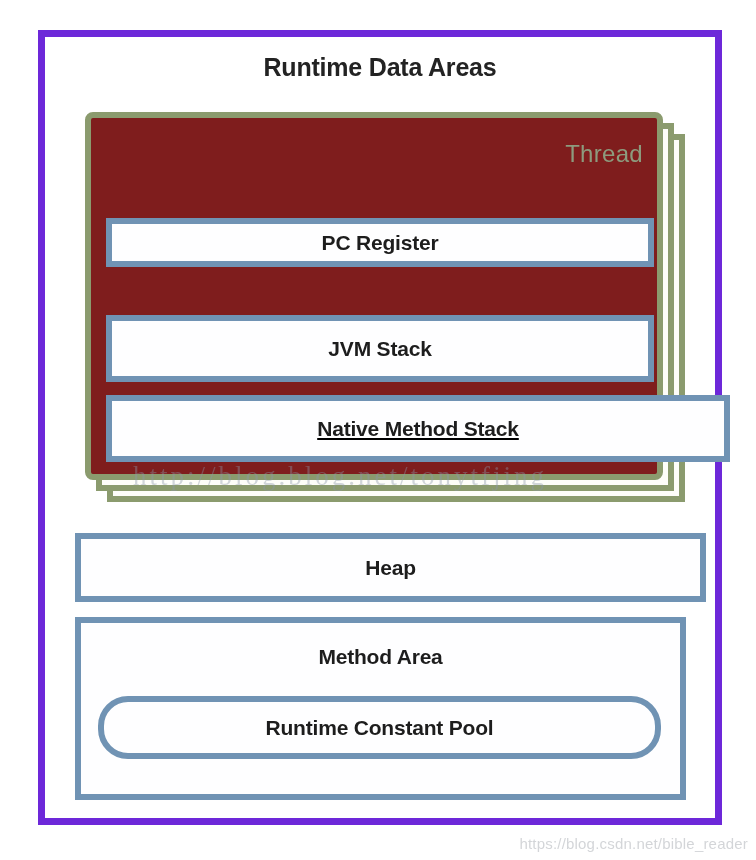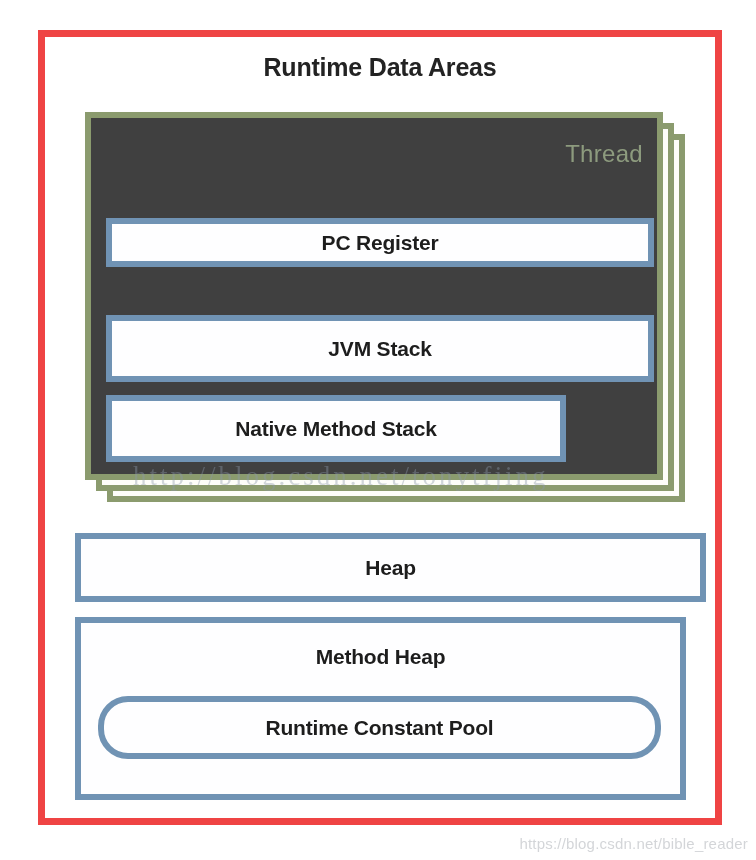--- a/index.html
+++ b/index.html
@@ -15,21 +15,21 @@
     overflow: hidden;
   }
 
   
   #diagram-frame {
     position: absolute;
     left: 38px;
     top: 30px;
     width: 684px;
     height: 795px;
-    border: 7px solid #ef4444;
+    border: 7px solid #6d28d9;
     background: #ffffff;
     box-sizing: border-box;
   }
 
   
   #page-title {
     position: absolute;
     left: 0;
     top: 16px;
     width: 100%;
@@ -64,21 +64,22 @@
     left: 11px;
     top: 11px;
     width: 578px;
     height: 368px;
   }
   #thread-card-front {
     left: 0px;
     top: 0px;
     width: 578px;
     height: 368px;
-    background: #404040;
+    background: #7f1d1d;
+    border-radius: 8px;
   }
   #thread-label {
     position: absolute;
     right: 14px;
     top: 22px;
     font-size: 24px;
     color: #8d9b7e;
     font-weight: normal;
     letter-spacing: 0.3px;
   }
@@ -96,21 +97,21 @@
   .blue-box-label {
     font-size: 21px;
     font-weight: bold;
     color: #1d1d1d;
     letter-spacing: -0.2px;
     text-align: center;
   }
 
   #box-pc-register   { left: 15px; top: 100px; width: 548px; height: 49px; }
   #box-jvm-stack     { left: 15px; top: 185px; width: 548px; height: 67px; margin-top: 12px; }
-  #box-native-method-stack { left: 15px; top: 277px; width: 460px; height: 67px; }
+  #box-native-method-stack { left: 15px; top: 277px; width: 624px; height: 67px; text-decoration: underline; }
 
   
   #box-heap {
     position: absolute;
     left: 30px;
     top: 496px;
     width: 631px;
     height: 69px;
   }
   #box-method-area {
@@ -191,24 +192,24 @@
       </div>
 
     </div>
   </div>
 
   <div class="blue-box" id="box-heap">
     <span class="blue-box-label">Heap</span>
   </div>
 
   <div class="blue-box" id="box-method-area">
-    <div class="blue-box-label" id="method-area-label">Method Heap</div>
+    <div class="blue-box-label" id="method-area-label">Method Area</div>
 
     <div class="blue-box" id="box-runtime-constant-pool">
       <span class="blue-box-label">Runtime Constant Pool</span>
     </div>
   </div>
 
-  <div id="watermark-center">http://blog.csdn.net/tonytfjing</div>
+  <div id="watermark-center">http://blog.blog.net/tonytfjing</div>
 
 </div>
 
 <div id="watermark-bottom">https://blog.csdn.net/bible_reader</div>
 
 </body></html>

